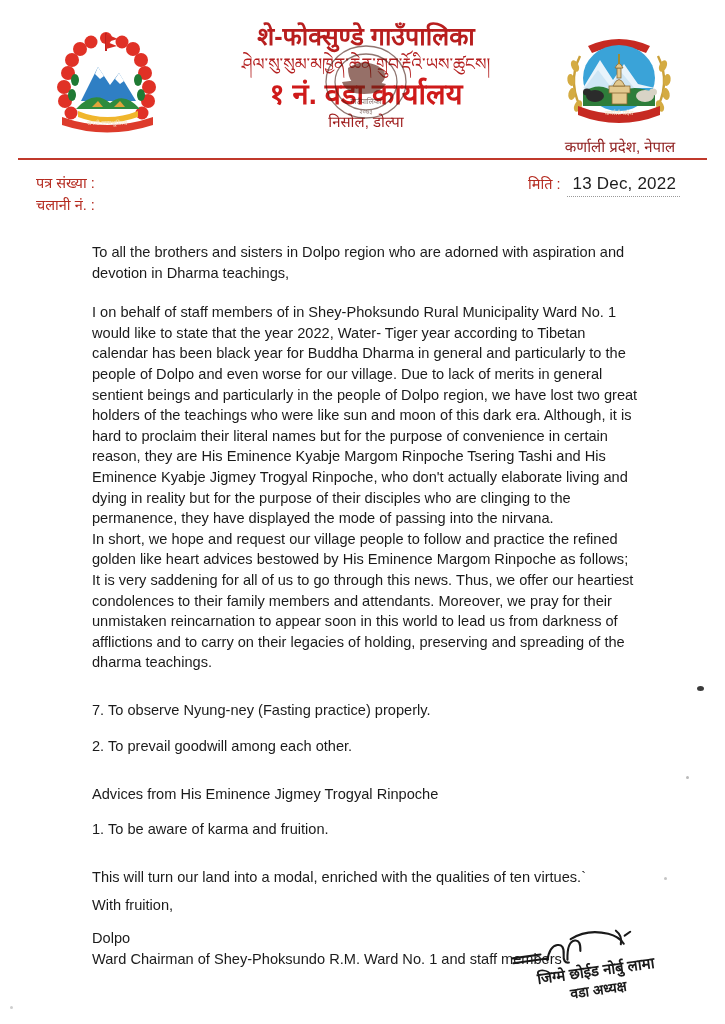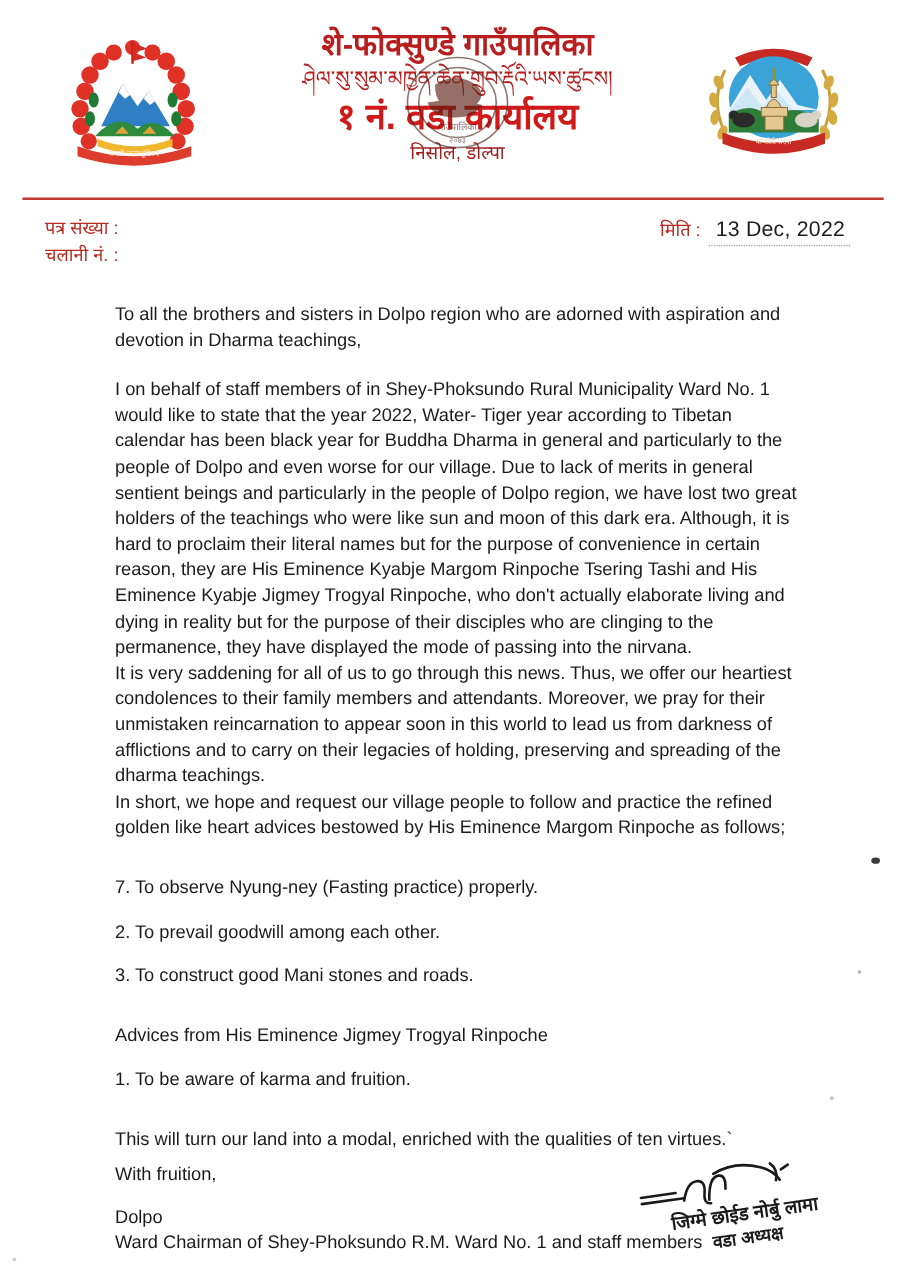--- a/index.html
+++ b/index.html
@@ -349,20 +349,21 @@
       <ellipse cx="37" cy="70" rx="9" ry="6" fill="#2b2b2b"></ellipse>
       <ellipse cx="29" cy="66" rx="4" ry="3.6" fill="#2b2b2b"></ellipse>
 
       <ellipse cx="87" cy="70" rx="9" ry="6" fill="#d8d3c6"></ellipse>
       <ellipse cx="95" cy="66" rx="4" ry="3.6" fill="#d8d3c6"></ellipse>
 
       <path d="M20 80 Q61 96 102 80 L102 89 Q61 105 20 89 Z" fill="#c62a22"></path>
       <text x="61" y="89" font-size="6" fill="#f6e3c4" text-anchor="middle" font-family="DejaVu Sans, sans-serif">कर्णाली प्रदेश</text>
     </svg>
 
+    <div class="province-label">कर्णाली प्रदेश, नेपाल</div>
   </div>
 
   <div class="header-rule"></div>
 
   <div class="ref-row">
     <div class="ref-left">
       <div class="ref-line">पत्र संख्या :</div>
       <div class="ref-line">चलानी नं. :</div>
     </div>
     <div class="date-block">
@@ -374,29 +375,28 @@
   </div>
 
   <div class="body-wrap">
 
     <p class="para">To all the brothers and sisters in Dolpo region who are adorned with aspiration and devotion in Dharma teachings,</p>
 
     <div class="gap-lg"></div>
 
     <p class="para">I on behalf of staff members of in Shey-Phoksundo Rural Municipality Ward No. 1 would like to state that the year 2022, Water- Tiger year according to Tibetan calendar has been black year for Buddha Dharma in general and particularly to the people of Dolpo and even worse for our village. Due to lack of merits in general sentient beings and particularly in the people of Dolpo region, we have lost two great holders of the teachings who were like sun and moon of this dark era. Although, it is hard to proclaim their literal names but for the purpose of convenience in certain reason, they are His Eminence Kyabje Margom Rinpoche Tsering Tashi and His Eminence Kyabje Jigmey Trogyal Rinpoche, who don't actually elaborate living and dying in reality but for the purpose of their disciples who are clinging to the permanence, they have displayed the mode of passing into the nirvana.</p>
 
+    <p class="para">In short, we hope and request our village people to follow and practice the refined golden like heart advices bestowed by His Eminence Margom Rinpoche as follows;</p>
+
     <p class="para">It is very saddening for all of us to go through this news. Thus, we offer our heartiest condolences to their family members and attendants. Moreover, we pray for their unmistaken reincarnation to appear soon in this world to lead us from darkness of afflictions and to carry on their legacies of holding, preserving and spreading of the dharma teachings.</p>
-
-    <p class="para">In short, we hope and request our village people to follow and practice the refined golden like heart advices bestowed by His Eminence Margom Rinpoche as follows;</p>
 
     <div class="gap-md"></div>
 
     <p class="list-item">7. To observe Nyung-ney (Fasting practice) properly.</p>
     <p class="list-item">2. To prevail goodwill among each other.</p>
-    <p class="list-item">3. To construct good Mani stones and roads.</p>
 
     <div class="gap-md"></div>
 
     <p class="advice-heading">Advices from His Eminence Jigmey Trogyal Rinpoche</p>
     <p class="list-item">1. To be aware of karma and fruition.</p>
 
     <div class="gap-md"></div>
 
     <p class="para">This will turn our land into a modal, enriched with the qualities of ten virtues.`</p>
 

